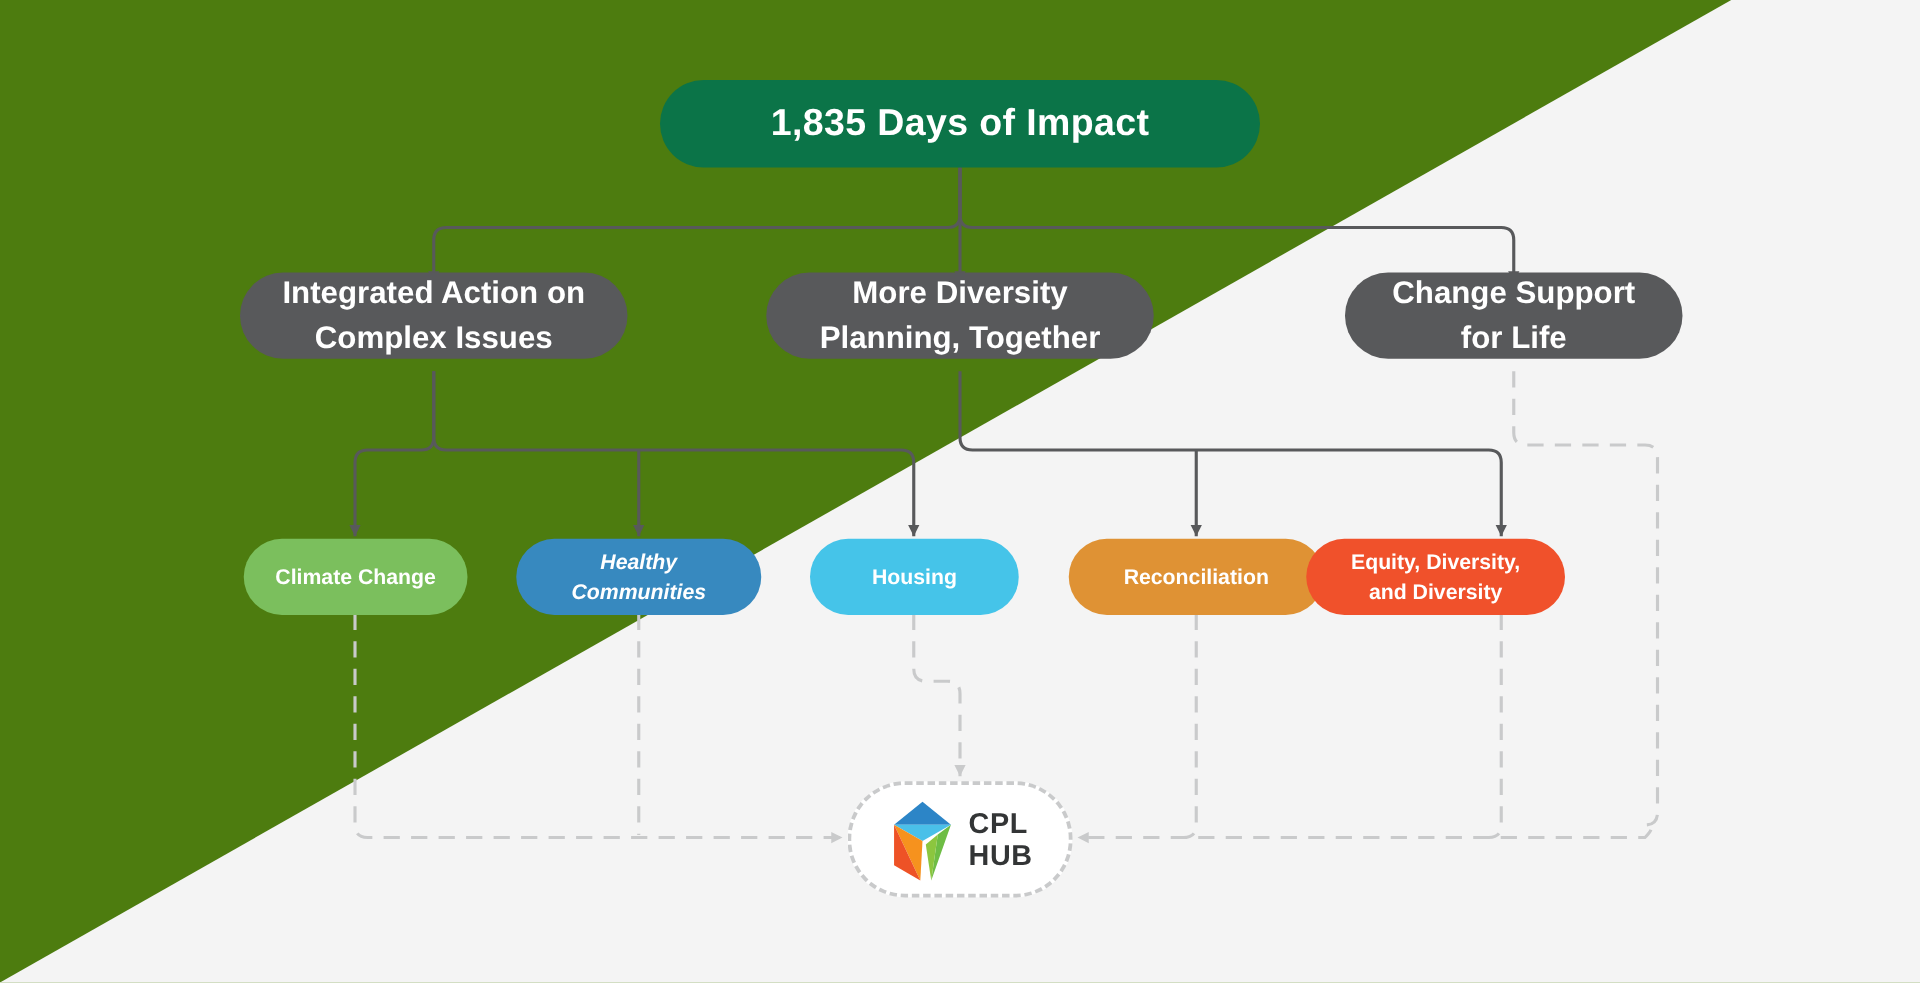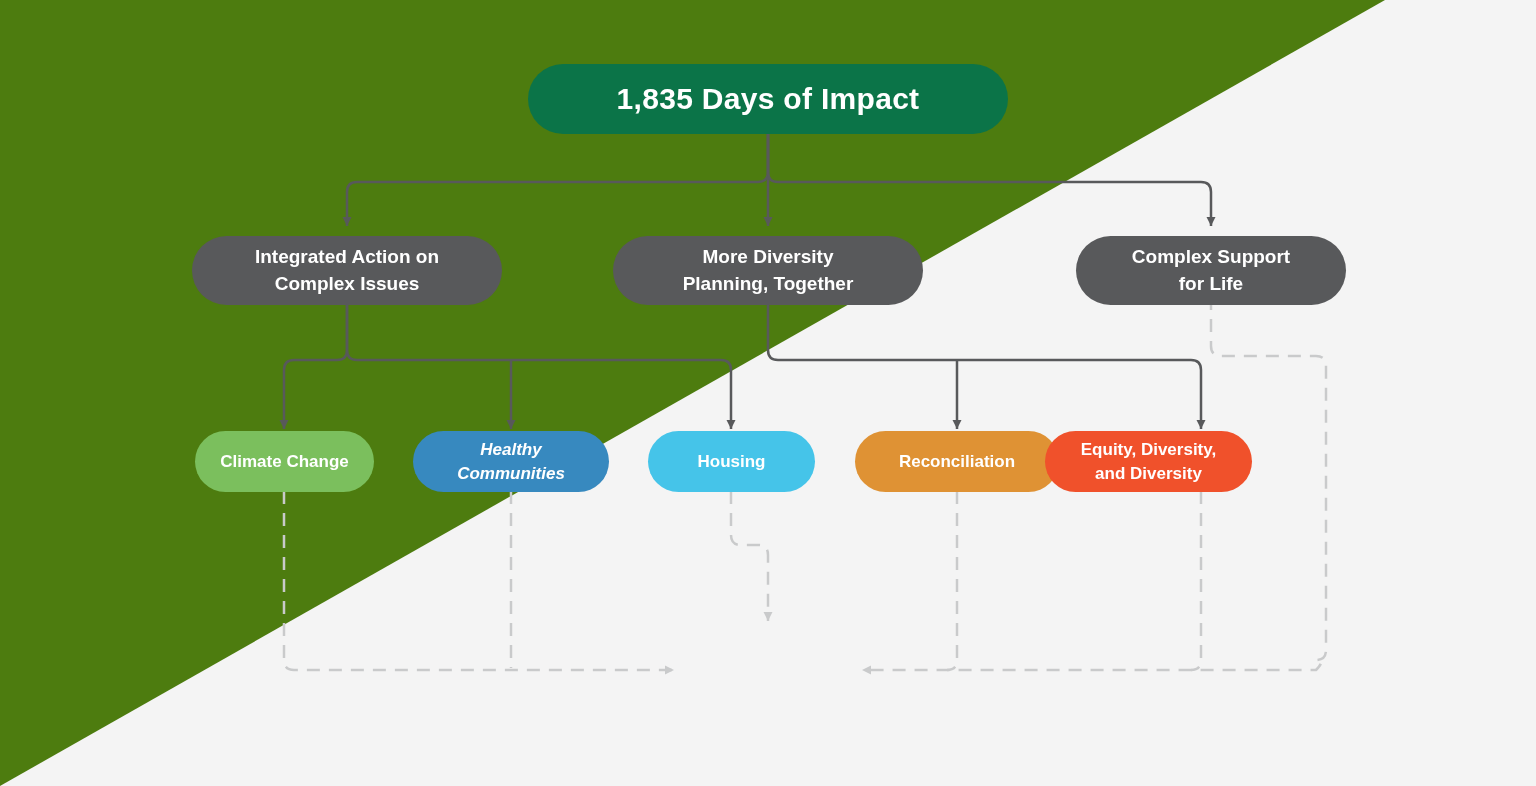--- a/index.html
+++ b/index.html
@@ -29,23 +29,23 @@
     font-weight: bold;
     box-sizing: border-box;
   }
   .pill-root {
     left: 528px; top: 64px; width: 480px; height: 70px;
     border-radius: 35px;
     font-size: 30px;
     letter-spacing: 0.3px;
   }
   .pill-l2 {
-    top: 236px; height: 69px;
+    top: 218px; height: 69px;
     border-radius: 34.5px;
-    font-size: 19px;
+    font-size: 25px;
     line-height: 1.42;
   }
   .pill-l3 {
     top: 431px; height: 61px;
     border-radius: 30.5px;
     font-size: 17px;
     line-height: 1.4;
   }
   #n-l2-0 { left: 192px;  width: 310px; }
   #n-l2-1 { left: 613px;  width: 310px; }
@@ -121,21 +121,21 @@
 
   <div class="pill pill-l2" id="n-l2-0" style="background-color: rgb(88, 89, 91);">
     <span>Integrated Action on</span>
     <span>Complex Issues</span>
   </div>
   <div class="pill pill-l2" id="n-l2-1" style="background-color: rgb(88, 89, 91);">
     <span>More Diversity</span>
     <span>Planning, Together</span>
   </div>
   <div class="pill pill-l2" id="n-l2-2" style="background-color: rgb(88, 89, 91);">
-    <span>Complex Support</span>
+    <span>Change Support</span>
     <span>for Life</span>
   </div>
 
   <div class="pill pill-l3" id="n-l3-0" style="background-color: rgb(123, 191, 93);">
     <span>Climate Change</span>
   </div>
   <div class="pill pill-l3" id="n-l3-1" style="background-color: rgb(55, 137, 191);">
     <span>Healthy</span>
     <span>Communities</span>
   </div>
@@ -143,14 +143,28 @@
     <span>Housing</span>
   </div>
   <div class="pill pill-l3" id="n-l3-3" style="background-color: rgb(223, 146, 52);">
     <span>Reconciliation</span>
   </div>
   <div class="pill pill-l3" id="n-l3-4" style="background-color: rgb(240, 81, 43);">
     <span>Equity, Diversity,</span>
     <span>and Diversity</span>
   </div>
 
+  <div class="hub">
+    <svg width="56" height="72" viewBox="0 0 64 82">
+      <polygon points="32,6 6,27 58,27" fill="#2C85C7"></polygon>
+      <polygon points="6,27 58,27 32,42" fill="#4AC0E9"></polygon>
+      <polygon points="6,27 32,42 30,78" fill="#F6921E"></polygon>
+      <polygon points="6,27 30,78 6,64" fill="#EE5226"></polygon>
+      <polygon points="58,27 46,36 40,78" fill="#6EBD45"></polygon>
+      <polygon points="46,36 35,45 40,78" fill="#8CC63F"></polygon>
+    </svg>
+    <div class="hub-text">
+      <div>CPL</div>
+      <div>HUB</div>
+    </div>
+  </div>
 
 </div>
 
 </body></html>

